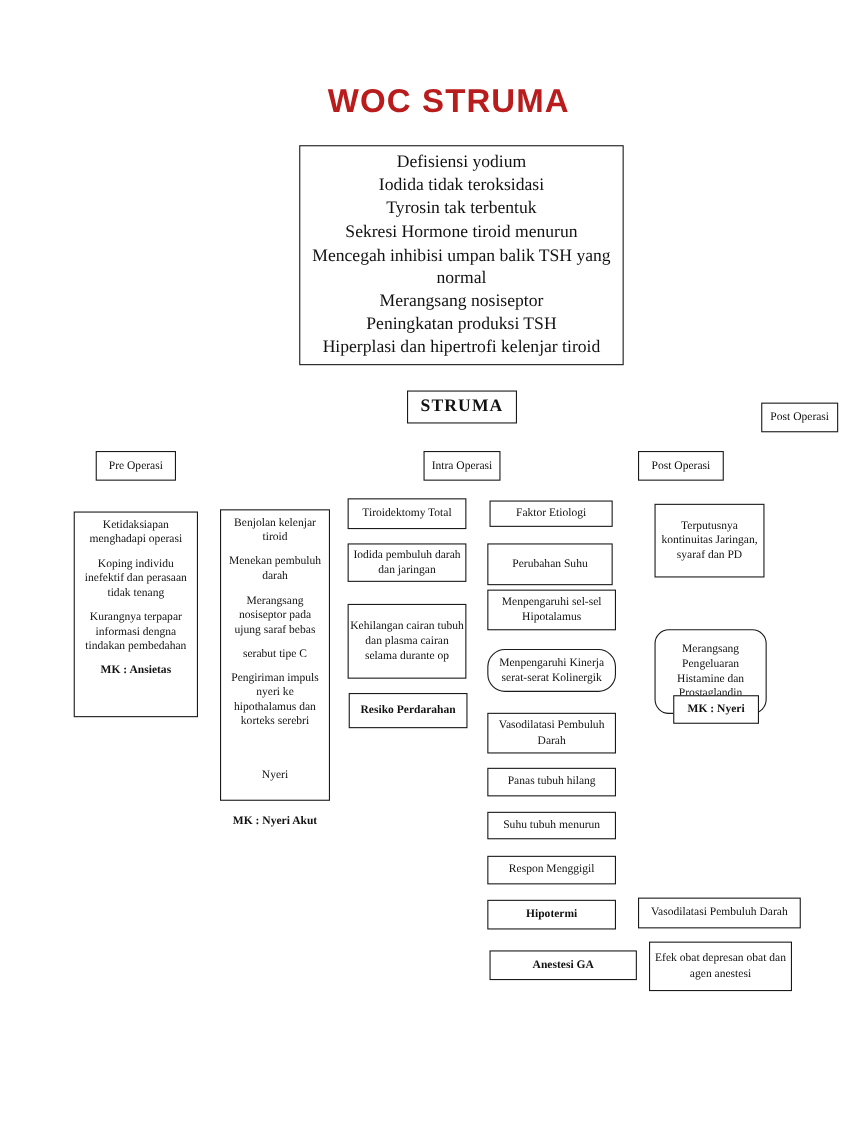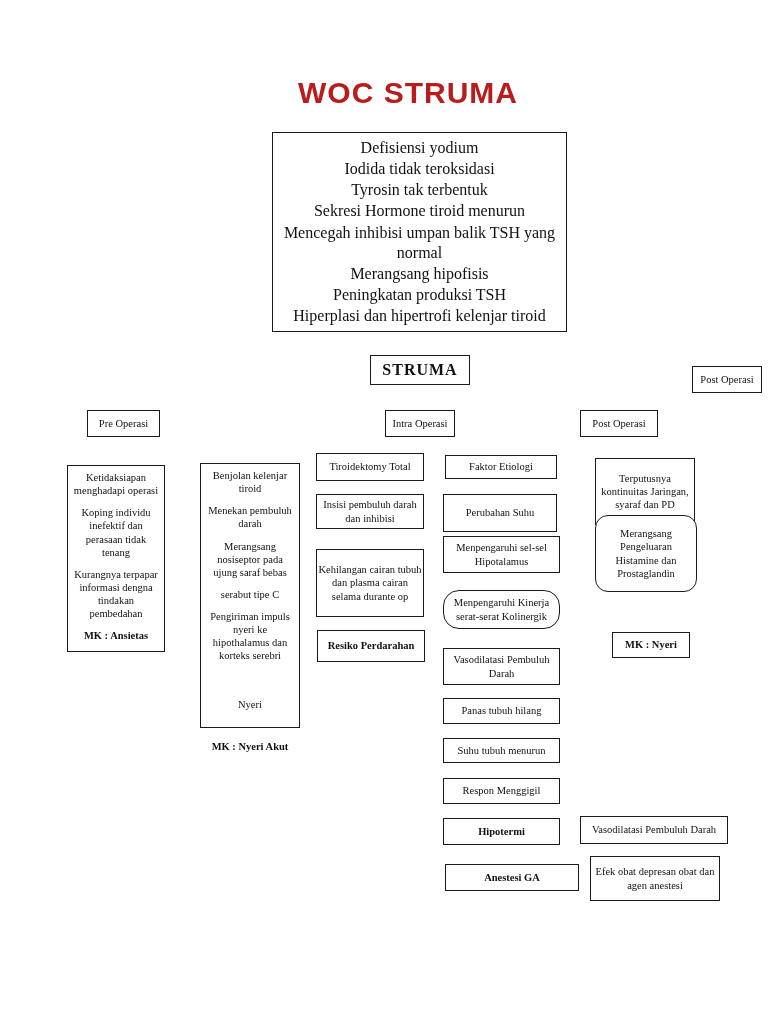--- a/index.html
+++ b/index.html
@@ -62,65 +62,65 @@
 <div id="page">
 
   <div id="title">WOC STRUMA</div>
 
   <div class="bx cascade" style="left:272px;top:132px;width:295px;height:200px;">
     <div>Defisiensi yodium</div>
     <div>Iodida tidak teroksidasi</div>
     <div>Tyrosin tak terbentuk</div>
     <div>Sekresi Hormone tiroid menurun</div>
     <div>Mencegah inhibisi umpan balik TSH yang normal</div>
-    <div>Merangsang hipofisis</div>
+    <div>Merangsang nosiseptor</div>
     <div>Peningkatan produksi TSH</div>
     <div>Hiperplasi dan hipertrofi kelenjar tiroid</div>
   </div>
 
   <div class="bx struma" style="left:370px;top:355px;width:100px;height:30px;">STRUMA</div>
 
   <div class="bx label" style="left:692px;top:366px;width:70px;height:27px;">Post Operasi</div>
 
   <div class="bx label" style="left:87px;top:410px;width:73px;height:27px;">Pre Operasi</div>
   <div class="bx label" style="left:385px;top:410px;width:70px;height:27px;">Intra Operasi</div>
   <div class="bx label" style="left:580px;top:410px;width:78px;height:27px;">Post Operasi</div>
 
-  <div class="bx stack" style="left:67px;top:465px;width:98px;height:187px;">
+  <div class="bx stack" style="left:67px;top:465px;width:113px;height:187px;">
     <p>Ketidaksiapan menghadapi operasi</p>
     <p>Koping individu inefektif dan perasaan tidak tenang</p>
     <p>Kurangnya terpapar informasi dengna tindakan pembedahan</p>
     <p class="bold">MK : Ansietas</p>
   </div>
 
   <div class="bx stack" style="left:200px;top:463px;width:100px;height:265px;">
     <p>Benjolan kelenjar tiroid</p>
     <p>Menekan pembuluh darah</p>
     <p>Merangsang nosiseptor pada ujung saraf bebas</p>
     <p>serabut tipe C</p>
     <p>Pengiriman impuls nyeri ke hipothalamus dan korteks serebri</p>
     <p class="pushdown">Nyeri</p>
   </div>
   <div class="bx noborder bold" style="left:200px;top:731px;width:100px;height:32px;">MK : Nyeri Akut</div>
 
   <div class="bx" style="left:316px;top:453px;width:108px;height:28px;">Tiroidektomy Total</div>
-  <div class="bx" style="left:316px;top:494px;width:108px;height:35px;">Insisi pembuluh darah dan inhibisi</div>
+  <div class="bx" style="left:316px;top:494px;width:108px;height:35px;">Iodida pembuluh darah dan jaringan</div>
   <div class="bx" style="left:316px;top:549px;width:108px;height:68px;">Kehilangan cairan tubuh dan plasma cairan selama durante op</div>
   <div class="bx bold" style="left:317px;top:630px;width:108px;height:32px;">Resiko Perdarahan</div>
 
   <div class="bx" style="left:445px;top:455px;width:112px;height:24px;">Faktor Etiologi</div>
   <div class="bx" style="left:443px;top:494px;width:114px;height:38px;">Perubahan Suhu</div>
   <div class="bx" style="left:443px;top:536px;width:117px;height:37px;">Menpengaruhi sel-sel Hipotalamus</div>
   <div class="bx" style="left:443px;top:590px;width:117px;height:39px;border-radius:16px;">Menpengaruhi Kinerja serat-serat Kolinergik</div>
   <div class="bx" style="left:443px;top:648px;width:117px;height:37px;">Vasodilatasi Pembuluh Darah</div>
   <div class="bx" style="left:443px;top:698px;width:117px;height:26px;">Panas tubuh hilang</div>
   <div class="bx" style="left:443px;top:738px;width:117px;height:25px;">Suhu tubuh menurun</div>
   <div class="bx" style="left:443px;top:778px;width:117px;height:26px;">Respon Menggigil</div>
   <div class="bx bold" style="left:443px;top:818px;width:117px;height:27px;">Hipotermi</div>
   <div class="bx bold" style="left:445px;top:864px;width:134px;height:27px;">Anestesi GA</div>
 
   <div class="bx" style="left:595px;top:458px;width:100px;height:67px;padding:2px;">Terputusnya kontinuitas Jaringan, syaraf dan PD</div>
-  <div class="bx" style="left:595px;top:515px;width:102px;height:77px;padding:2px;border-radius:13px;">Merangsang Pengeluaran Histamine dan Prostaglandin</div>
+  <div class="bx" style="left:595px;top:572px;width:102px;height:77px;padding:2px;border-radius:13px;">Merangsang Pengeluaran Histamine dan Prostaglandin</div>
   <div class="bx bold" style="left:612px;top:632px;width:78px;height:26px;">MK : Nyeri</div>
   <div class="bx" style="left:580px;top:816px;width:148px;height:28px;">Vasodilatasi Pembuluh Darah</div>
   <div class="bx" style="left:590px;top:856px;width:130px;height:45px;padding:2px;">Efek obat depresan obat dan agen anestesi</div>
 
 </div>
 
 </body></html>

